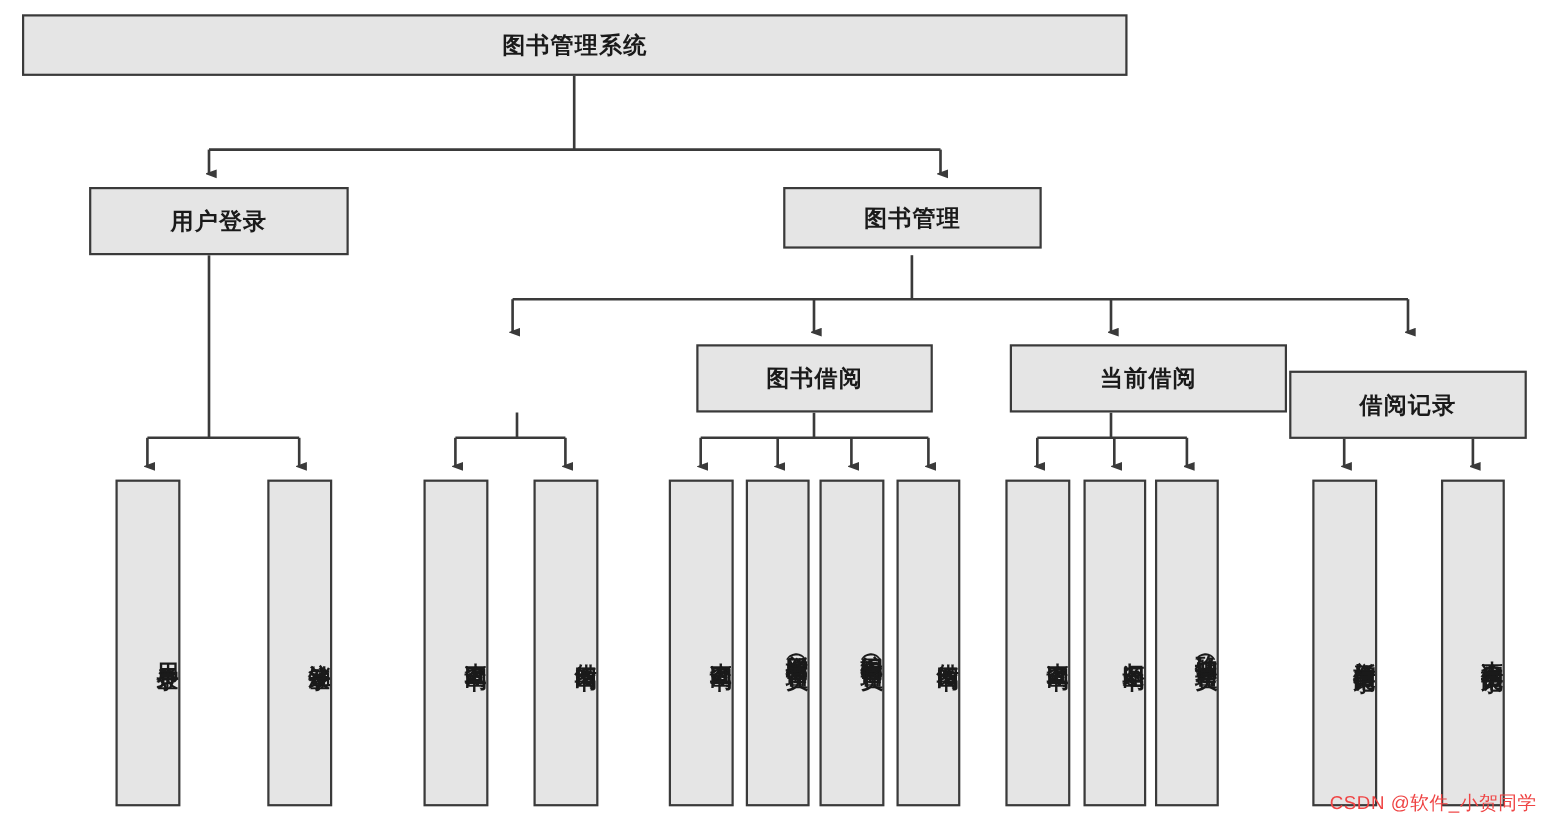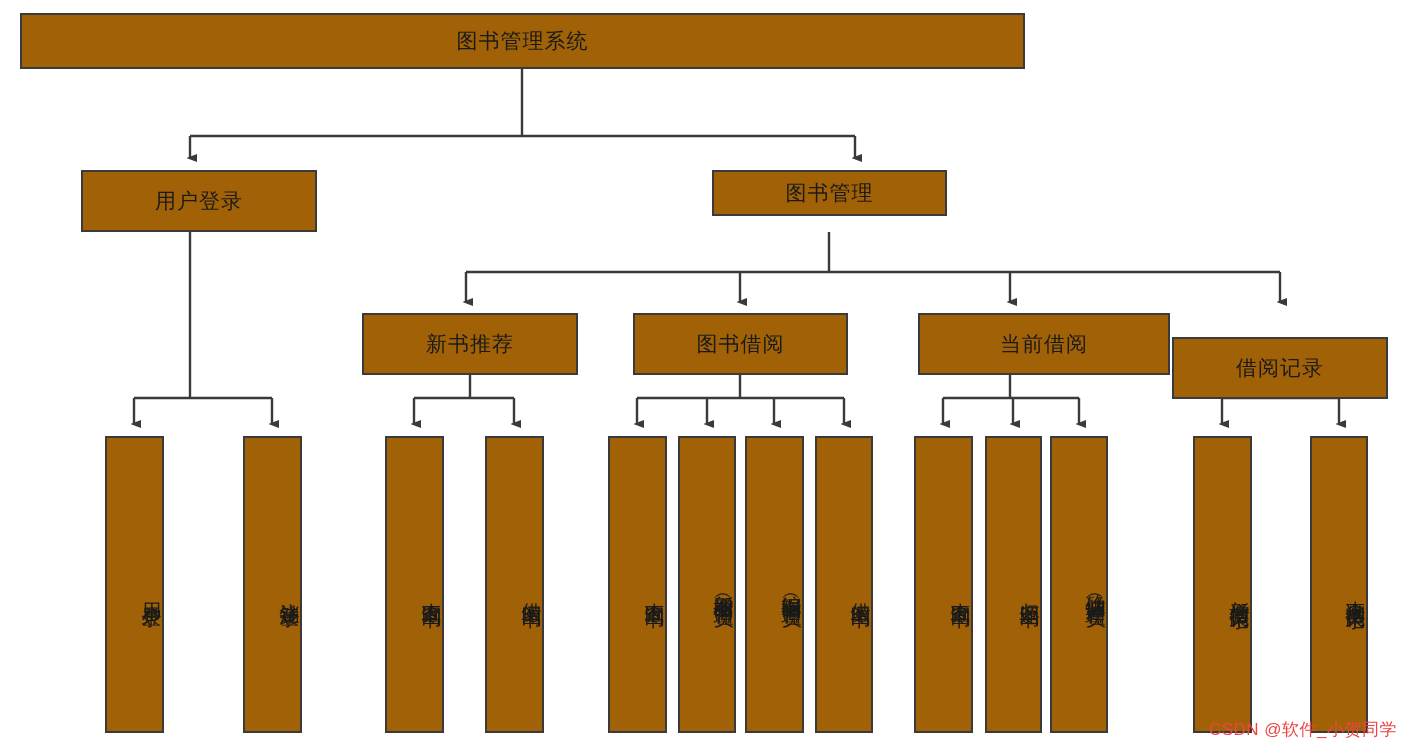--- a/index.html
+++ b/index.html
@@ -12,25 +12,26 @@
     width: 1405px;
     height: 747px;
     background: #ffffff;
     font-family: "Liberation Sans", "DejaVu Sans", sans-serif;
     overflow: hidden;
   }
   .node {
     position: absolute;
     box-sizing: border-box;
     border: 2px solid #3a3a3a;
-    background: #a16207;
+    background: #e5e5e5;
     display: flex;
     align-items: center;
     justify-content: center;
     color: #1a1a1a;
+    font-weight: bold;
   }
   .node.horiz {
     font-size: 21px;
     letter-spacing: 1px;
   }
   .node.vert {
     writing-mode: vertical-rl;
     text-orientation: upright;
     font-size: 20px;
     letter-spacing: 2px;
@@ -115,27 +116,24 @@
     </g>
   </svg>
 
   <div class="node horiz" style="left:20px; top:13px; width:1005px; height:56px;">
     <span>图书管理系统</span>
   </div>
 
   <div class="node horiz" style="left:81px; top:170px; width:236px; height:62px;">
     <span>用户登录</span>
   </div>
-  <div class="node horiz" style="left:712px; top:170px; width:235px; height:46px;">
+  <div class="node horiz" style="left:712px; top:170px; width:235px; height:56px;">
     <span>图书管理</span>
   </div>
 
-  <div class="node horiz" style="left:362px; top:313px; width:216px; height:62px;">
-    <span>新书推荐</span>
-  </div>
   <div class="node horiz" style="left:633px; top:313px; width:215px; height:62px;">
     <span>图书借阅</span>
   </div>
   <div class="node horiz" style="left:902px; top:313px; width:252px; height:62px;margin-left:16px;">
     <span>当前借阅</span>
   </div>
   <div class="node horiz" style="left:1172px; top:313px; width:216px; height:62px;margin-top:24px;">
     <span>借阅记录</span>
   </div>
 

